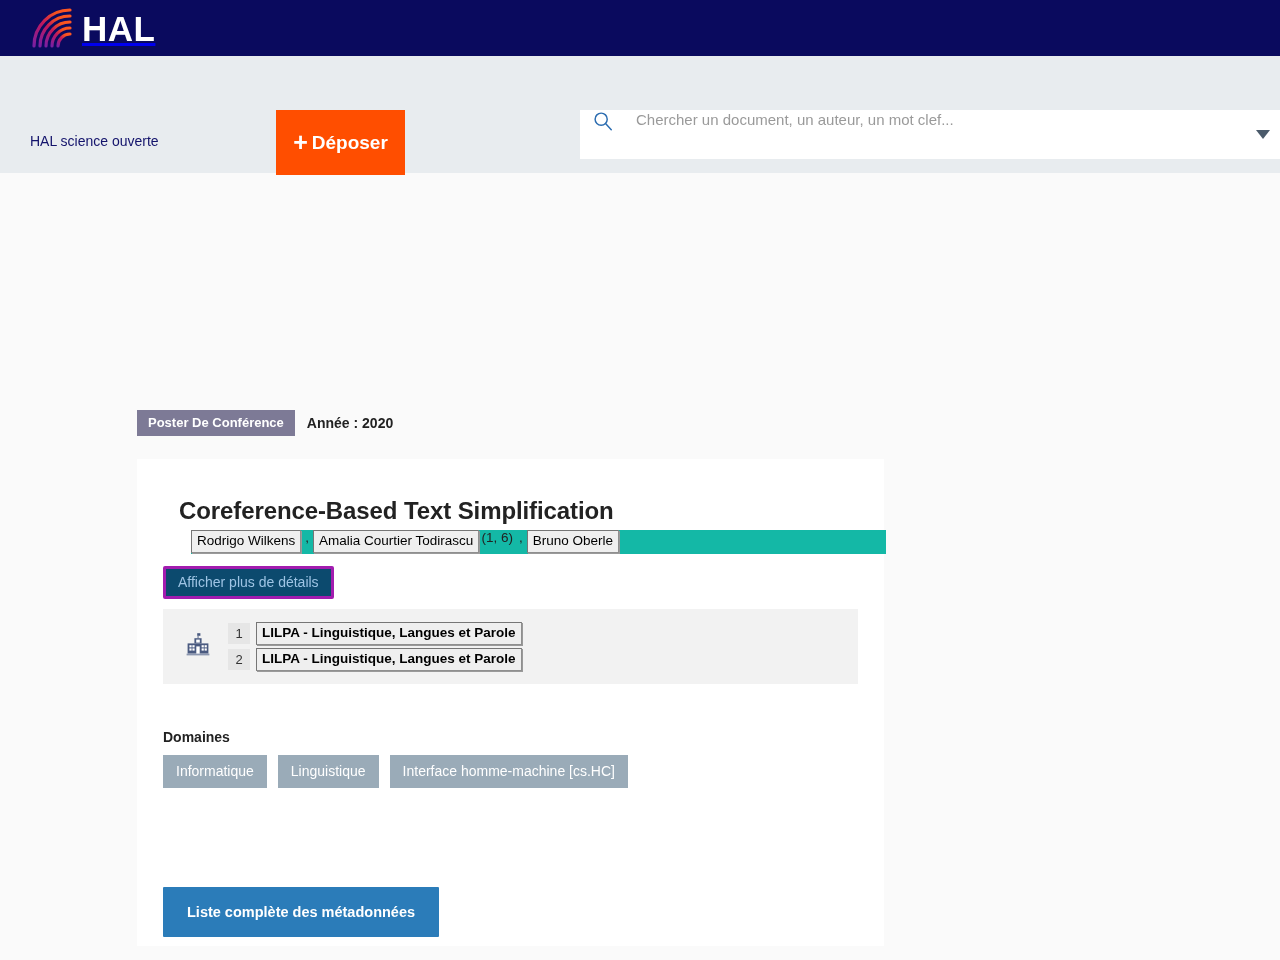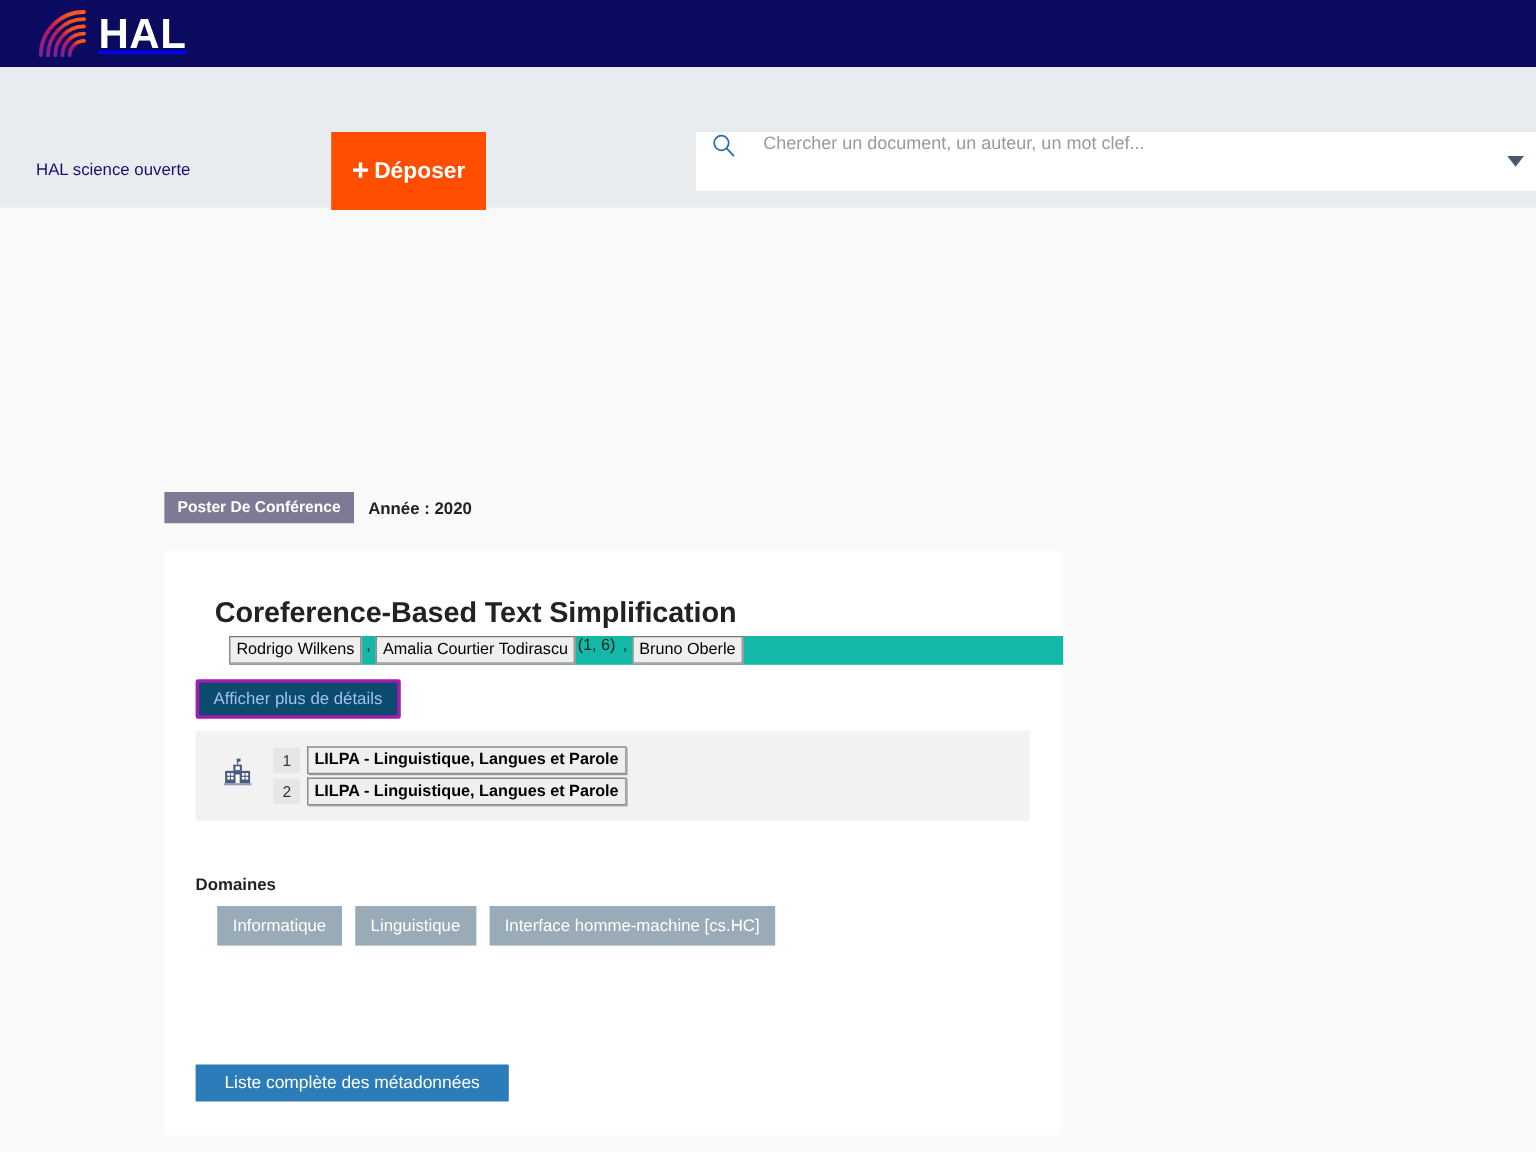--- a/index.html
+++ b/index.html
@@ -201,21 +201,21 @@
 
   .domains-head {
     position: absolute;
     left: 26px; top: 270px;
     font-size: 14px;
     font-weight: bold;
     color: #222;
   }
   .domains-wrap {
     position: absolute;
-    left: 44px; top: 296px;
+    left: 26px; top: 296px;
     width: 600px;
     display: flex;
     flex-wrap: wrap;
     gap: 11px;
   }
   .domain-tag {
     background: #9aabb8;
     color: #ffffff;
     font-size: 14px;
     padding: 9px 13px 10px 13px;
@@ -225,23 +225,23 @@
   }
 
   .meta-btn {
     position: absolute;
     left: 26px; top: 428px;
     background: #2b7cb9;
     color: #ffffff;
     border: none;
     font-family: "Liberation Sans", sans-serif;
     font-size: 14.5px;
-    font-weight: normal;
+    font-weight: bold;
     padding: 0 24px;
-    height: 31px;
+    height: 50px;
     cursor: pointer;
     border-radius: 1px;
   }
 </style>
 </head>
 <body>
 
 <div class="topbar">
   <a class="brand" href="#">
     <span>

